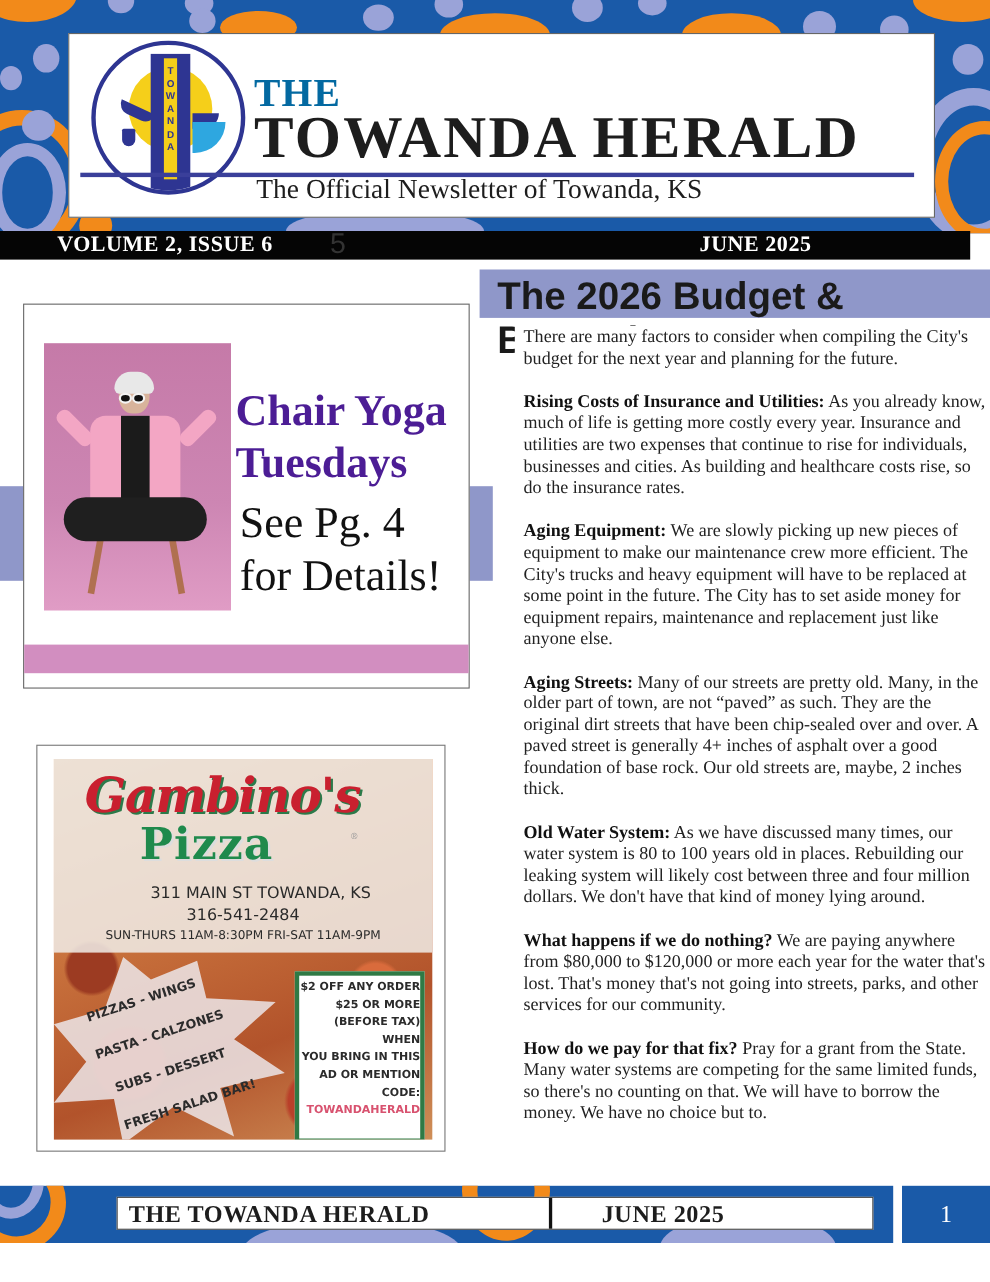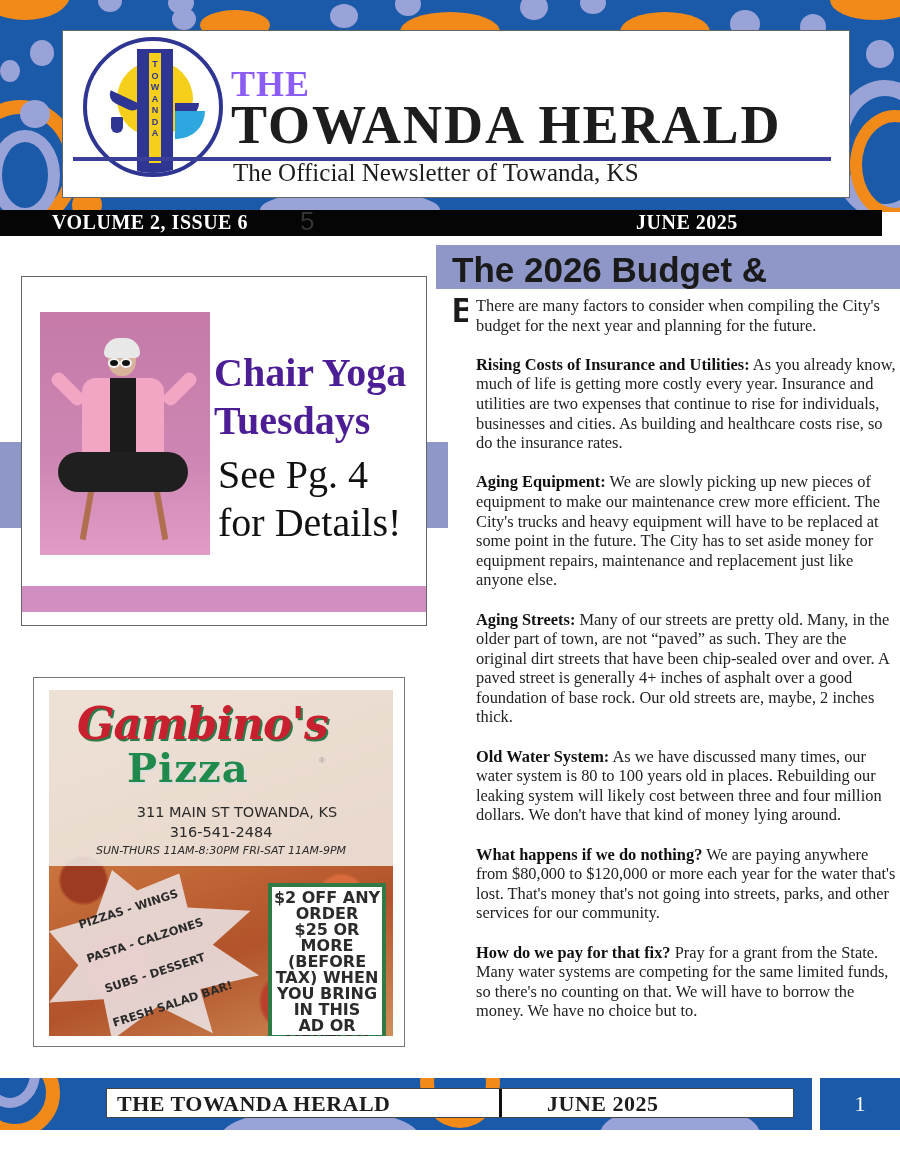--- a/index.html
+++ b/index.html
@@ -27,21 +27,21 @@
   .logo .sun { position: absolute; left: 30px; top: 20px; width: 76px; height: 76px; border-radius: 50%; background: #f5cf1a; }
   .logo .tower { position: absolute; left: 50px; top: 8px; width: 36px; height: 130px; background: #2e3592; }
   .logo .tower-inner { position: absolute; left: 62px; top: 12px; width: 12px; height: 110px; background: #f5cf1a;
     font-family: "Liberation Sans", sans-serif; font-size: 9px; font-weight: bold; color: #2e3592; text-align: center; line-height: 11.5px; padding-top: 6px; }
   .logo .wave1 { position: absolute; left: 88px; top: 70px; width: 30px; height: 28px; border-radius: 0 0 30px 0; background: #2ea7e0; }
   .logo .wave2 { position: absolute; left: 88px; top: 62px; width: 24px; height: 14px; border-radius: 0 0 20px 0; background: #2e3592; }
   .logo .wing { position: absolute; left: 20px; top: 56px; width: 34px; height: 10px; background: #2e3592; transform: rotate(25deg); border-radius: 0 0 10px 10px; }
   .logo .shield { position: absolute; left: 24px; top: 76px; width: 12px; height: 16px; background: #2e3592; border-radius: 2px 2px 8px 8px; }
 
   .mast-the {
-    position: absolute; left: 168px; top: 32px; font-size: 36px; font-weight: bold; letter-spacing: 1px; color: #8b5cf6;
+    position: absolute; left: 168px; top: 32px; font-size: 36px; font-weight: bold; letter-spacing: 1px; color: #0369a1;
   }
   .mast-name {
     position: absolute; left: 168px; top: 64px; font-size: 54px; font-weight: bold; letter-spacing: 2px; color: #1d1d1d; line-height: 60px;
   }
   .mast-rule { position: absolute; left: 10px; top: 126px; width: 758px; height: 4px; background: #3a3f9a; }
   .mast-sub { position: absolute; left: 170px; top: 128px; font-size: 25px; color: #1d1d1d; }
 
   .issue-bar {
     position: absolute; left: 0; top: 210px; width: 882px; height: 26px; background: #050505;
     color: #fff; font-weight: bold; font-size: 20px; letter-spacing: 0.5px;
@@ -116,34 +116,34 @@
     text-shadow: 2px 2px 0 #2c7a4a; letter-spacing: -1px;
   }
   .pizza-logo2 {
     position: absolute; left: 78px; top: 54px; font-family: "DejaVu Serif", serif; font-weight: bold; font-size: 40px; color: #1f8a4c;
     text-shadow: 2px 2px 0 #ddd; letter-spacing: 1px;
   }
   .pizza-tm { position: absolute; left: 270px; top: 66px; font-size: 8px; color: #999; font-family: "Liberation Sans", sans-serif; }
   .pizza-addr { position: absolute; left: 0; width: 344px; text-align: center; font-family: "DejaVu Sans", sans-serif; color: #2a2a2a; }
   .pizza-addr.a1 { top: 114px; font-size: 14.5px; padding-left: 32px; }
   .pizza-addr.a2 { top: 134px; font-size: 14.5px; }
-  .pizza-addr.a3 { top: 154px; font-size: 11px; font-style: italic; }
+  .pizza-addr.a3 { top: 154px; font-size: 11px; }
 
   .pizza-star {
     position: absolute; left: 0; top: 180px; width: 210px; height: 170px;
     background: rgba(238,235,240,0.82);
     clip-path: polygon(30% 0%, 42% 12%, 62% 2%, 66% 22%, 96% 24%, 78% 44%, 100% 62%, 72% 70%, 78% 96%, 52% 80%, 30% 100%, 26% 76%, 0% 78%, 14% 56%, 0% 36%, 22% 28%);
   }
   .pizza-menu {
     position: absolute; font-family: "DejaVu Sans", sans-serif; font-weight: bold; font-size: 11.5px; color: #2b2b2b; transform: rotate(-18deg); transform-origin: left center;
   }
 
   .coupon {
     position: absolute; left: 219px; top: 193px; width: 118px; height: 156px; background: #fff; border: 4px solid #2f7a45;
-    text-align: center; font-family: "DejaVu Sans", sans-serif; font-weight: bold; color: #2b2b2b; font-size: 16px; line-height: 16px; padding-top: 3px;
+    text-align: right; font-family: "DejaVu Sans", sans-serif; font-weight: bold; color: #2b2b2b; font-size: 10px; line-height: 16px; padding-top: 3px;
   }
   .coupon .code { color: #d8526f; }
 
   
   .footer-band {
     position: absolute; left: 0; top: 1078px; width: 812px; height: 52px; background: #1a5aa8; overflow: hidden;
   }
   .footer-label {
     position: absolute; left: 106px; top: 1088px; width: 688px; height: 30px; background: #fff; border: 1px solid #444;
     font-weight: bold; font-size: 22px; color: #1d1d1d; letter-spacing: 0.5px;

